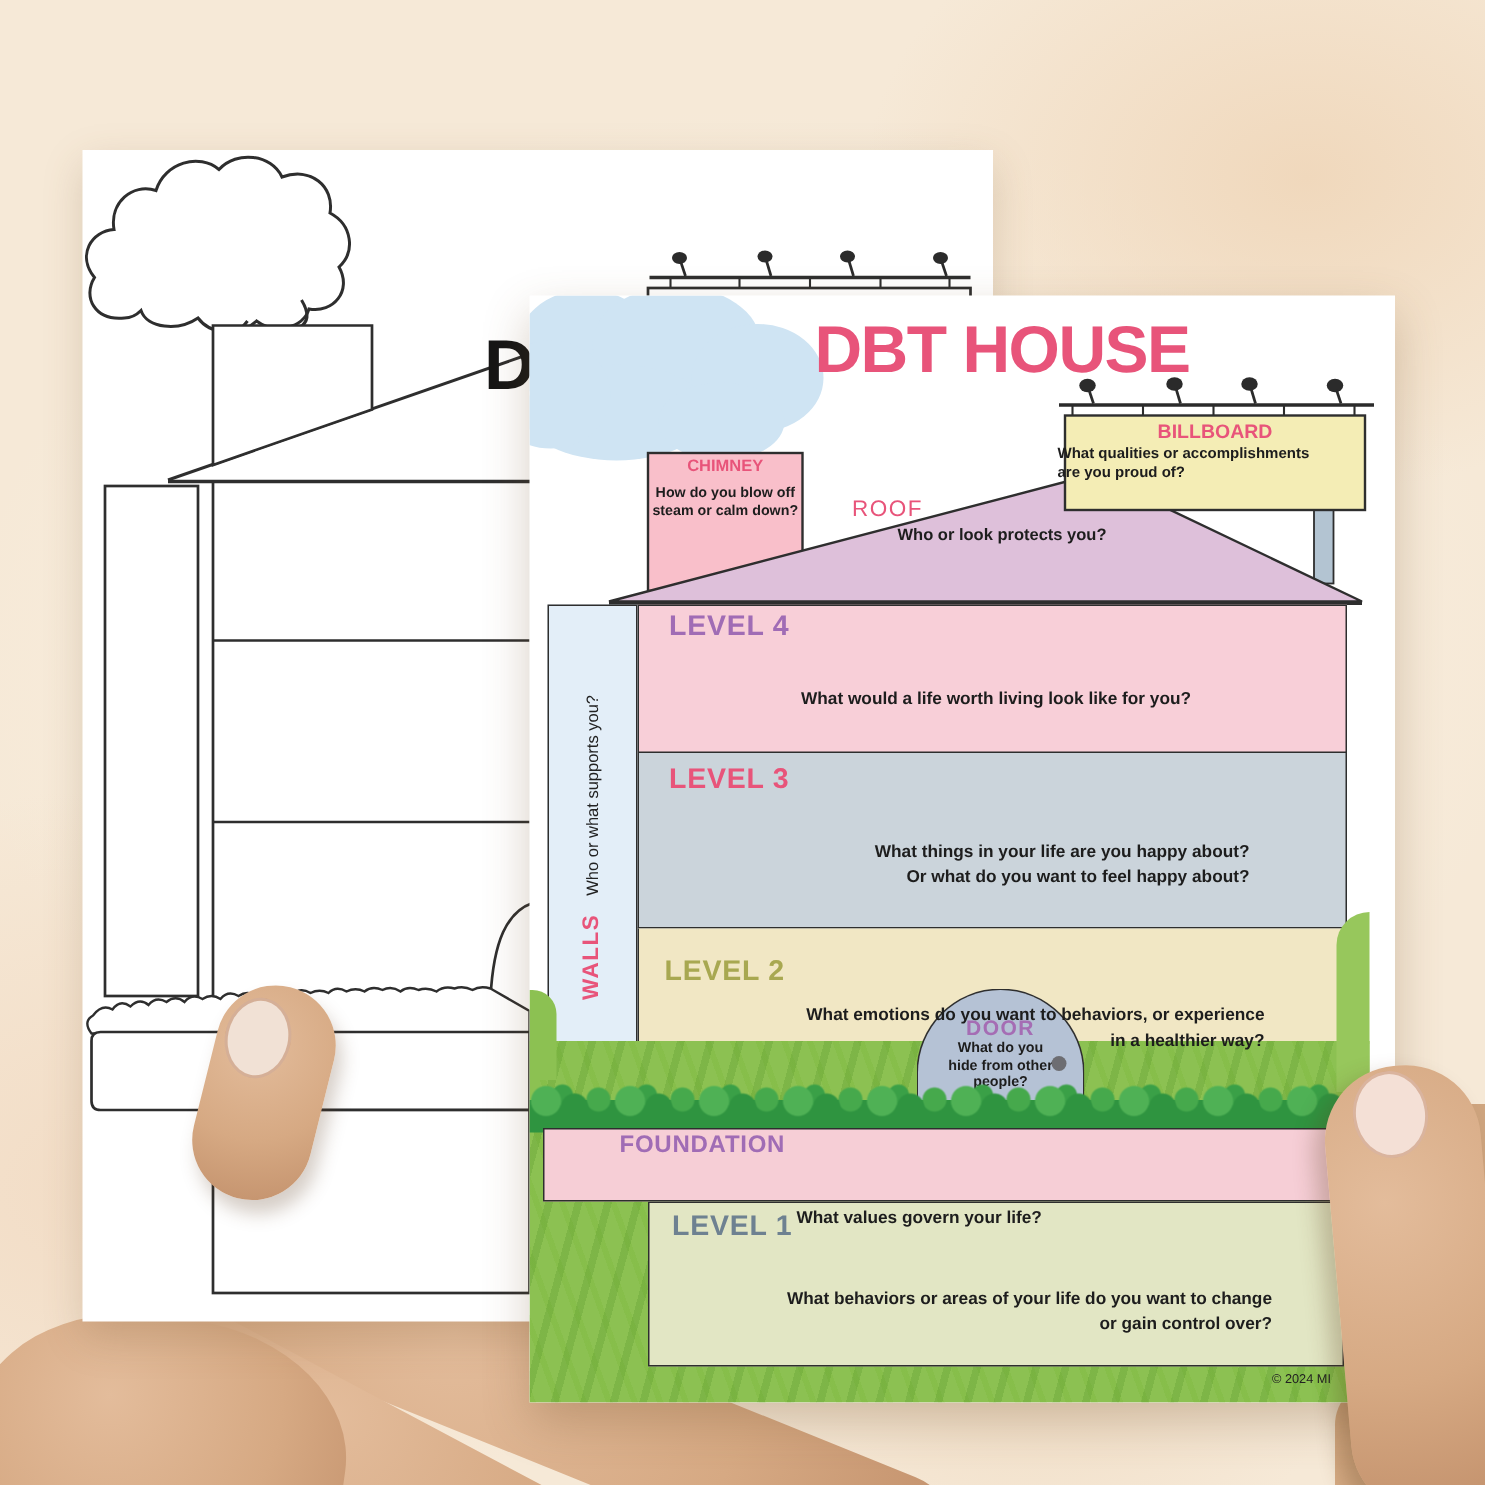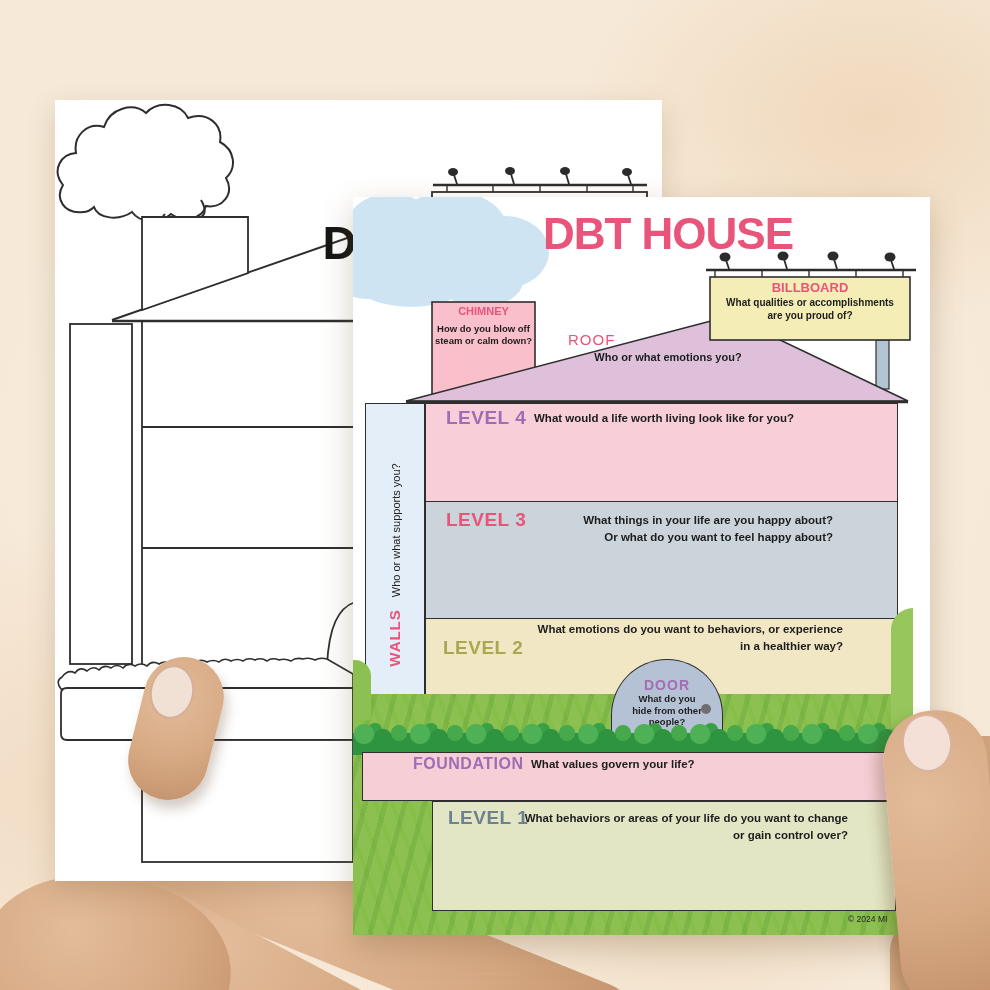--- a/index.html
+++ b/index.html
@@ -46,26 +46,26 @@
       radial-gradient(circle 10px at 11px 13px, #4fb155 9.5px, rgba(0,0,0,0) 10.5px),
       radial-gradient(circle 9px at 30px 17px, #2f9440 8.5px, rgba(0,0,0,0) 9.5px),
       radial-gradient(circle 8px at 46px 12px, #46a94c 7.5px, rgba(0,0,0,0) 8.5px),
       radial-gradient(circle 7px at 22px 9px, #3aa047 6.5px, rgba(0,0,0,0) 7.5px),
       linear-gradient(rgba(0,0,0,0) 0 12px, #2f9440 12px);
     background-size:56px 34px,56px 34px,56px 34px,56px 34px,100% 100%;background-repeat:repeat-x;}
   .foundation{left:9px;top:555px;width:535px;height:49px;background:#f6ced6;z-index:7;}
   .level1{left:79px;top:604px;width:464px;height:110px;background:#e2e6c4;z-index:7;}
   
   .lvl-label{font-weight:700;font-size:19px;letter-spacing:.5px;z-index:8;}
-  .q{font-size:11.5px;color:#1d1d1d;font-weight:600;z-index:8;}
+  .q{font-size:11.5px;color:#1d1d1d;font-weight:600;z-index:8;margin-top:48px;}
   .qc{text-align:right;line-height:16.5px;}
   .chimney-label{left:79px;top:108px;width:103px;text-align:center;font-size:11px;font-weight:700;color:#e8547a;z-index:8;}
   .chimney-lines{left:73px;top:126px;width:115px;text-align:center;font-size:9.5px;line-height:12px;font-weight:600;color:#1d1d1d;z-index:8;}
   .bb-label{left:357px;top:83px;width:200px;text-align:center;font-size:13px;font-weight:700;color:#e8547a;z-index:8;}
-  .bb-lines{left:352px;top:100px;width:210px;text-align:center;font-size:10px;line-height:12.5px;font-weight:600;color:#1d1d1d;z-index:8;}
+  .bb-lines{left:352px;top:100px;width:210px;font-size:10px;line-height:12.5px;font-weight:600;color:#1d1d1d;z-index:8;}
   .roof-label{left:215px;top:134px;width:200px;text-align:left;font-size:15px;font-weight:400;letter-spacing:1px;color:#e8547a;z-index:8;}
   .roof-q{left:195px;top:154px;width:240px;text-align:center;font-size:11px;font-weight:600;color:#1d1d1d;z-index:8;}
   .copyright{left:495px;top:717px;font-size:8.5px;color:#222;z-index:8;}
   
   .skin{background:radial-gradient(circle at 35% 30%, #e3bc9b 0%, #d6a983 55%, #c2906b 100%);}
   .finger1{left:115px;top:788px;width:560px;height:86px;border-radius:48px;transform:rotate(22deg);transform-origin:left center;z-index:1;}
   .finger2{left:80px;top:846px;width:430px;height:82px;border-radius:44px;transform:rotate(28deg);transform-origin:left center;z-index:1;}
   .palm-left{left:-20px;top:878px;width:250px;height:190px;border-radius:45%;transform:rotate(8deg);z-index:1;}
   .thumb-left{left:136px;top:656px;width:80px;height:145px;border-radius:42px;transform:rotate(14deg);z-index:4;
     box-shadow:6px 8px 12px rgba(90,60,30,.25);}
@@ -223,21 +223,21 @@
       <div>steam or calm down?</div>
     </div>
 
     <div class="abs bb-label">BILLBOARD</div>
     <div class="abs bb-lines">
       <div>What qualities or accomplishments</div>
       <div>are you proud of?</div>
     </div>
 
     <div class="abs roof-label">ROOF</div>
-    <div class="abs roof-q">Who or what emotions you?</div>
+    <div class="abs roof-q">Who or look protects you?</div>
 
     <div class="abs lvl-label" style="left:93px;top:210px;color:#a06cb5">LEVEL 4</div>
     <div class="abs q" style="left:181px;top:215px">What would a life worth living look like for you?</div>
 
     <div class="abs lvl-label" style="left:93px;top:312px;color:#e8547a">LEVEL 3</div>
     <div class="abs q qc" style="left:150px;top:315px;width:330px">
       <div>What things in your life are you happy about?</div>
       <div>Or what do you want to feel happy about?</div>
     </div>
 

